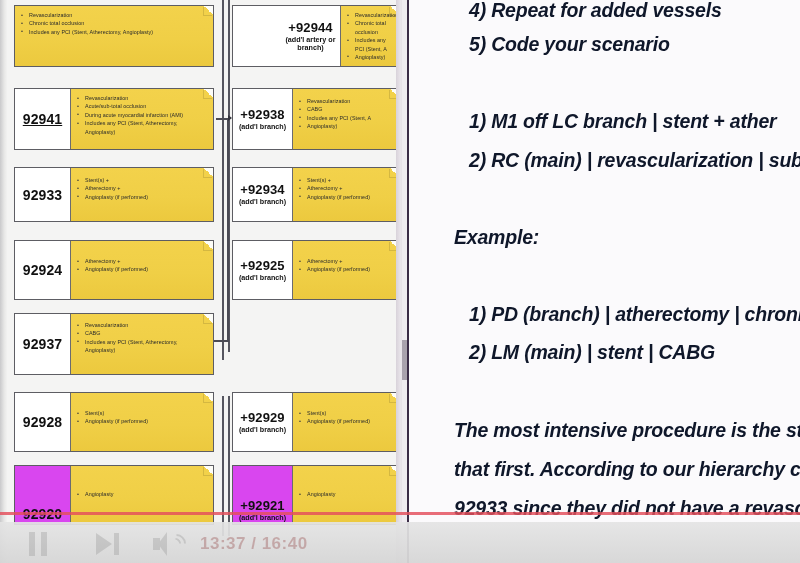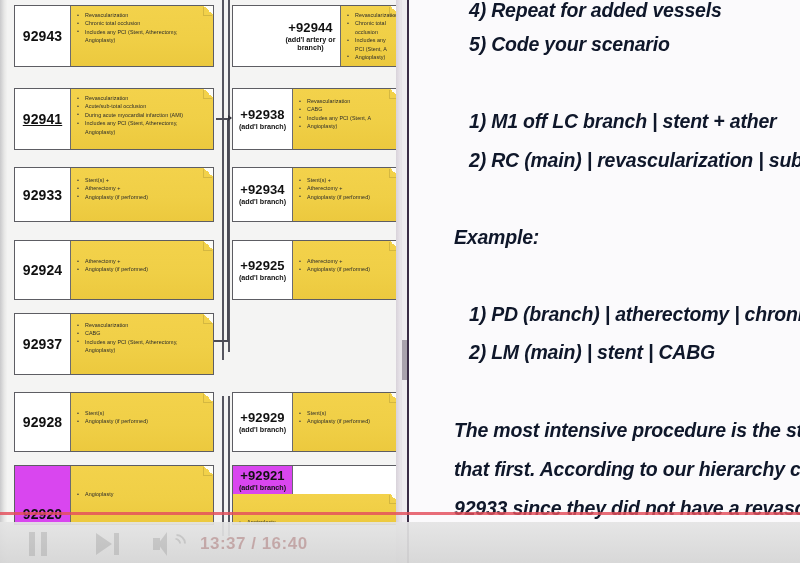--- a/index.html
+++ b/index.html
@@ -132,23 +132,20 @@
     <div class="rail" style="left:228px; top:396px; height:140px;"></div>
 
     <div class="conn" style="left:213px; top:340px; width:16px; height:1.5px;"></div>
     <div class="conn" style="left:227px; top:118px; width:1.5px; height:224px;"></div>
     <div class="conn" style="left:216px; top:118px; width:14px; height:1.5px;"></div>
     <div class="arrow" style="left:228px; top:115px;"></div>
 
     <div class="col col-a">
 
       <div class="card" style="left:0; top:5px; width:200px; height:62px;">
-        <div class="codebox" style="width:56px;">
-          <div class="code" style="font-size:14px;">92943</div>
-        </div>
         <div class="body">
           <div class="fold"></div>
           <ul class="bul">
             <li class="red">Revascularization</li>
             <li>Chronic total occlusion</li>
             <li>Includes any PCI (Stent, Atherectomy, Angioplasty)</li>
           </ul>
         </div>
       </div>
 
@@ -304,21 +301,21 @@
         </div>
         <div class="body">
           <div class="fold"></div>
           <ul class="bul" style="padding-top:11px;">
             <li>Stent(s)</li>
             <li>Angioplasty (if performed)</li>
           </ul>
         </div>
       </div>
 
-      <div class="card grey" style="left:0; top:465px; width:168px; height:60px;flex-direction:column;">
+      <div class="card grey" style="left:0; top:465px; width:168px; height:60px;">
         <div class="codebox" style="width:60px;">
           <div class="code" style="font-size:13px;">+92921</div>
           <div class="sub">(add'l branch)</div>
         </div>
         <div class="body">
           <div class="fold"></div>
           <ul class="bul" style="padding-top:19px;">
             <li>Angioplasty</li>
           </ul>
         </div>

